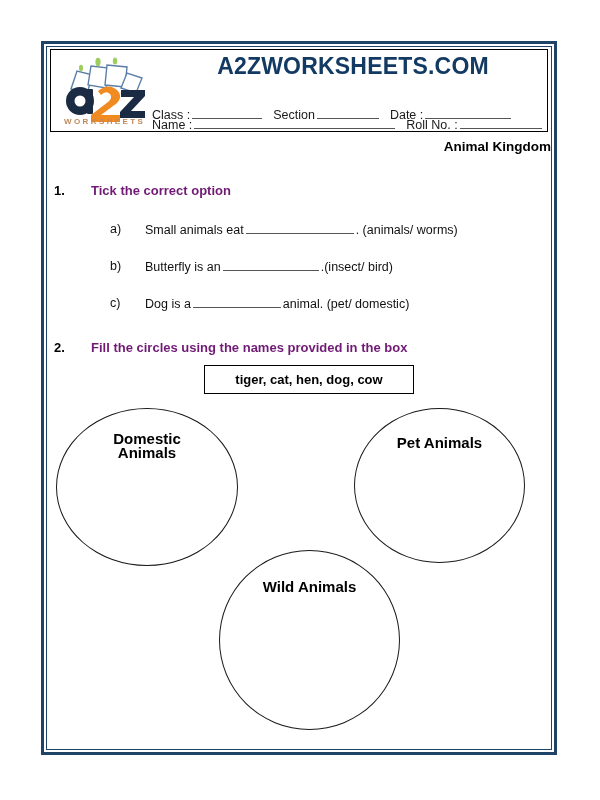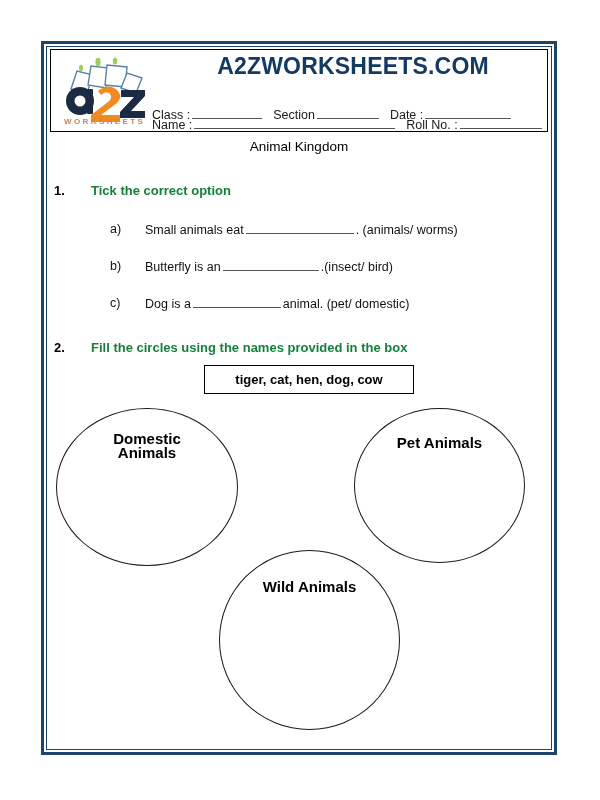--- a/index.html
+++ b/index.html
@@ -106,38 +106,38 @@
   .rule-section { width: 62px; }
   .rule-date    { width: 86px; }
   .gap-sm { display: inline-block; width: 9px; }
 
   
   #worksheet-title {
     position: absolute;
     left: 0;
     top: 92px;
     width: 504px;
-    text-align: center;
+    text-align: right;
     font-size: 13.5px;
-    font-weight: normal;
+    font-weight: bold;
     color: #000000;
   }
 
   
   .q-number {
     position: absolute;
     font-size: 13px;
     font-weight: bold;
     color: #000;
   }
   .q-text {
     position: absolute;
     font-size: 13px;
     font-weight: bold;
-    color: #15803d;
+    color: #701a75;
   }
   #q1-num  { left: 7px;  top: 136px; }
   #q1-text { left: 44px; top: 136px; }
   #q2-num  { left: 7px;  top: 293px; }
   #q2-text { left: 44px; top: 293px; }
 
   .sub-letter {
     position: absolute;
     left: 63px;
     font-size: 12.5px;

